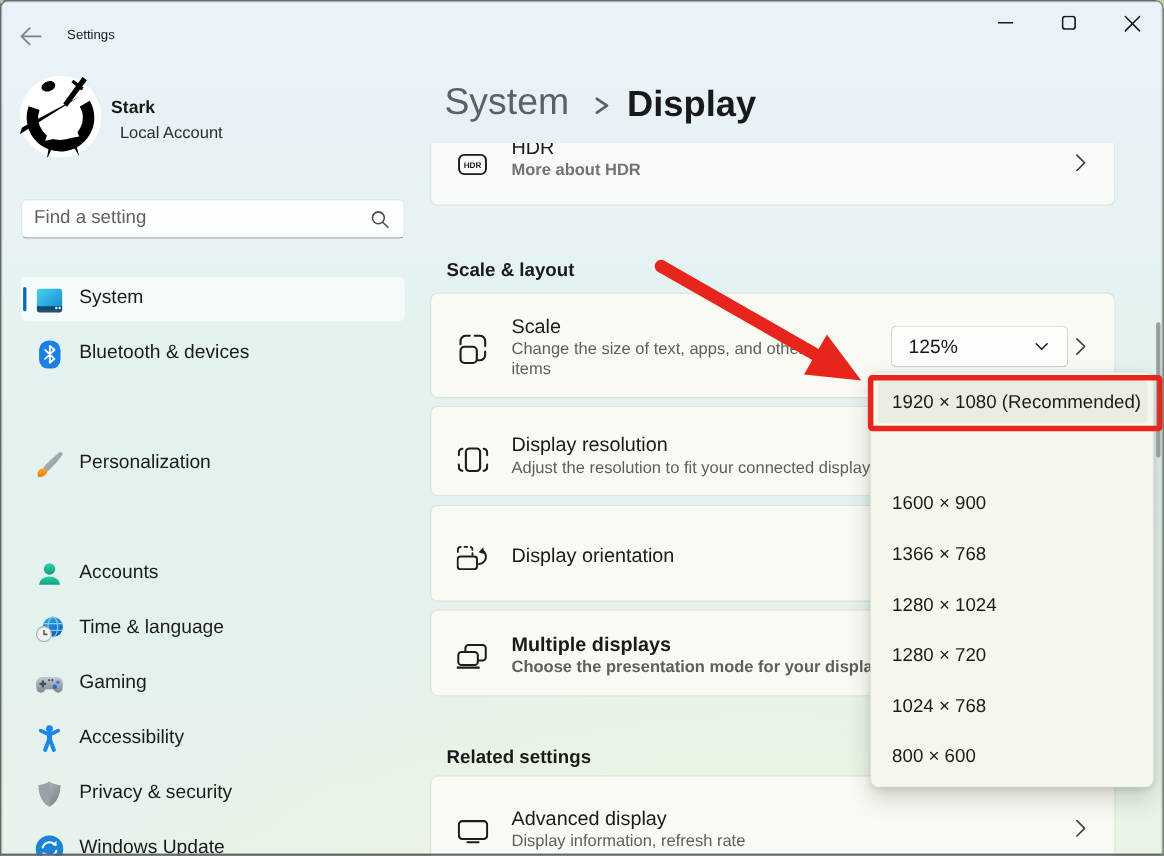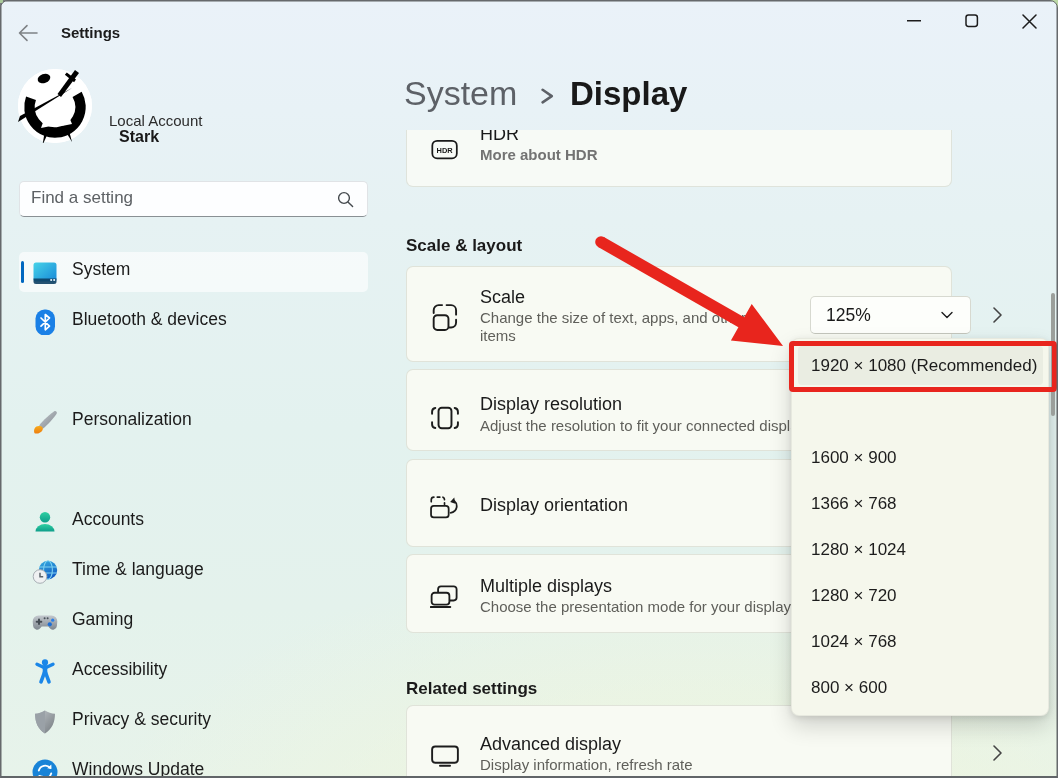--- a/index.html
+++ b/index.html
@@ -4,35 +4,35 @@
 <style>
   html,body{margin:0;padding:0;}
   body{width:1058px;height:778px;overflow:hidden;background:#bcd9a6;font-family:"Liberation Sans",sans-serif;}
   #win{position:absolute;left:0;top:0;width:1056px;height:777px;border:1px solid #66696c;
        border-radius:8px 8px 0 0;overflow:hidden;
        background:radial-gradient(1000px 520px at 66% 112%, rgba(243,247,215,0.8) 0%, rgba(243,247,215,0) 62%),linear-gradient(180deg,#eaf2f9 0%,#e6f2f3 28%,#e3f2ef 55%,#e4f2ec 78%,#e7f3ea 100%);}
   .abs{position:absolute;}
   #win::after{content:"";position:absolute;left:0;top:0;right:0;bottom:0;border:1px solid rgba(97,101,104,0.5);pointer-events:none;z-index:99;}
   #btmbar{position:absolute;left:0;right:0;bottom:0;height:2.5px;background:#616568;z-index:98;}
   
-  #settingsTitle{left:60px;top:23px;font-size:15px;color:#1b1b1b;font-weight:bold;}
+  #settingsTitle{left:60px;top:23px;font-size:12px;color:#1b1b1b;}
   
   #avatar{left:17px;top:68px;width:74px;height:74px;border-radius:50%;background:#fff;}
-  #uname{left:118px;top:89px;font-size:16px;font-weight:bold;color:#191919;margin-top:38px;}
+  #uname{left:100px;top:89px;font-size:16px;font-weight:bold;color:#191919;}
   #uacct{left:108px;top:111px;font-size:15px;color:#2c2c2c;}
   #search{left:18px;top:180px;width:349px;height:36px;background:#fdfeff;border:1px solid #e0e3e6;
           border-bottom:1px solid #899094;border-radius:5px;box-sizing:border-box;}
   #search span{position:absolute;left:11px;top:6px;font-size:17px;color:#5d6165;}
   .nav{left:18px;width:349px;height:40px;border-radius:5px;}
   .nav .lbl{position:absolute;left:53px;top:7px;font-size:17.5px;color:#1b1b1b;white-space:nowrap;}
   .nav .ic{position:absolute;left:13px;top:7px;width:26px;height:26px;}
   .nav.sel{background:rgba(255,255,255,0.62);}
   .nav.sel .bar{position:absolute;left:2px;top:9px;width:3px;height:22px;border-radius:2px;background:#0067c0;}
   
-  .card{left:405px;width:546px;background:#f8faf3;border:1px solid rgba(160,170,150,0.28);
+  .card{left:390px;width:623px;background:#f8faf3;border:1px solid rgba(160,170,150,0.28);
         border-radius:7px;box-sizing:border-box;}
   .ctitle{position:absolute;left:73px;font-size:18px;color:#1a1a1a;white-space:nowrap;}
   .cdesc{position:absolute;left:73px;font-size:15px;line-height:17.5px;color:#5f5f5a;white-space:nowrap;}
   .icph{position:absolute;left:428px;width:28px;height:28px;}
   .h2{font-size:17px;font-weight:bold;color:#1a1a1a;}
   
   #flyout{left:790px;top:337px;width:258px;height:378px;background:#f5f7ec;border-radius:8px;
           border:1px solid rgba(0,0,0,0.055);box-sizing:border-box;
           box-shadow:0 10px 22px rgba(0,0,0,0.16), 0 2px 6px rgba(0,0,0,0.10);}
   .row{position:absolute;left:6px;width:245px;height:39px;border-radius:4px;}
@@ -274,21 +274,21 @@
     <svg class="icph" style="left:23px;top:33px" width="27" height="22" viewBox="0 0 27 22">
         <g stroke="#1c1c1c" stroke-width="1.6" fill="none" stroke-linecap="round">
           <path d="M1.2 6 V4 A2.6 2.6 0 0 1 3.8 1.5 M7 1.5 h2.5 M12.5 1.5 A2.6 2.6 0 0 1 14 4 M14 7 v1.5" stroke-dasharray="none"></path>
           <rect x="1" y="10" width="17" height="11" rx="2.6" stroke-width="1.7"></rect>
           <path d="M19.8 16.6 C23.3 16.4 25.8 13.4 25.8 10.2 C25.8 8.2 25.0 6.4 23.4 5.1" stroke-width="1.7"></path>
           <path d="M24.4 7.8 L19.4 6.2 L23.4 1.9 Z" fill="#1c1c1c" stroke="none"></path>
         </g>
       </svg>
   </div>
 
-  <div class="abs card" style="top:553px;height:79px;">
+  <div class="abs card" style="top:553px;height:79px;font-weight:bold;">
     <div class="ctitle" style="top:21px;">Multiple displays</div>
     <div class="cdesc" style="top:43px;">Choose the presentation mode for your displays</div>
     <svg class="icph" style="left:23px;top:27px" width="26" height="21" viewBox="0 0 26 21">
         <g stroke="#1c1c1c" stroke-width="1.7" fill="none">
           <path d="M7.5 7.5 V4.2 A2.7 2.7 0 0 1 10.2 1.5 H22 A2.7 2.7 0 0 1 24.7 4.2 V12 A2.7 2.7 0 0 1 22 14.7 H18"></path>
           <rect x="1.5" y="7.5" width="16.5" height="11" rx="2.7"></rect>
           <path d="M0.8 20.7 h18" stroke-width="1.9" stroke-linecap="round"></path>
         </g>
       </svg>
   </div>

